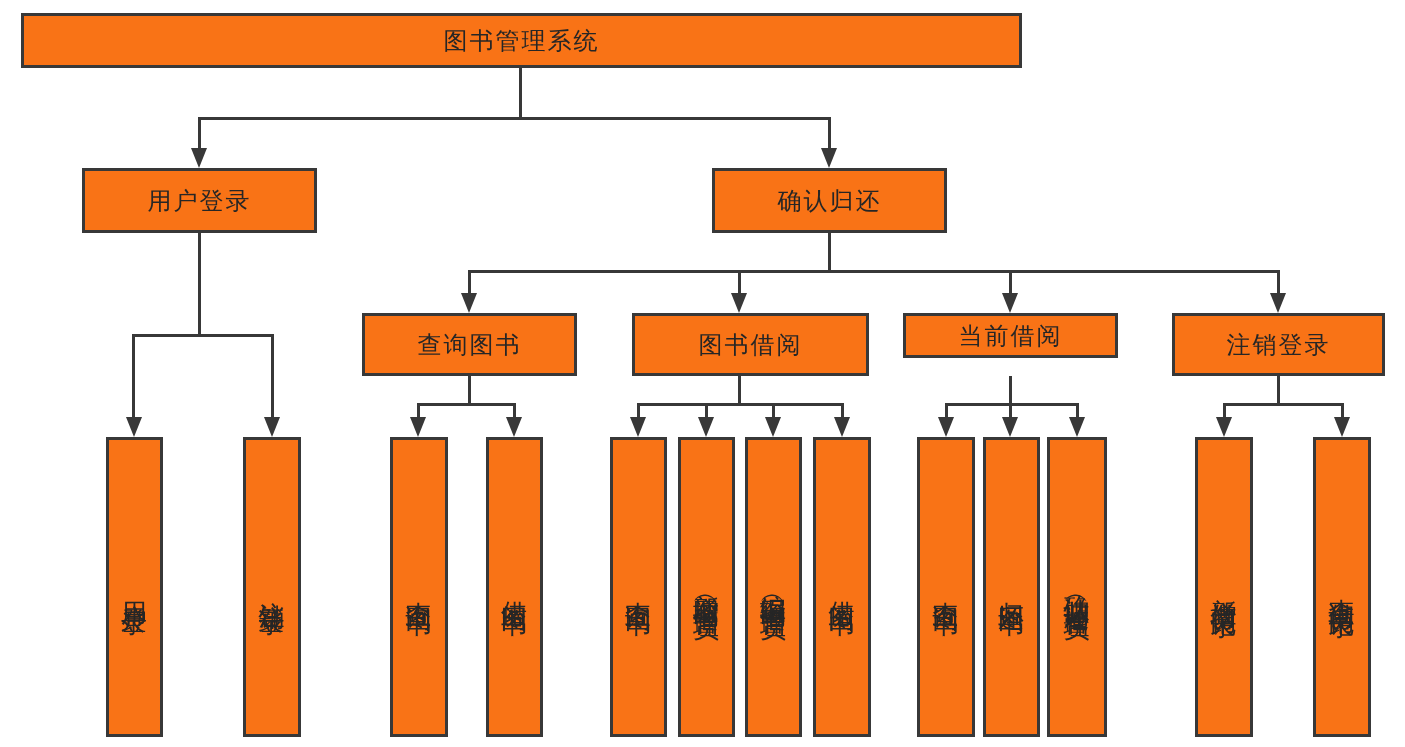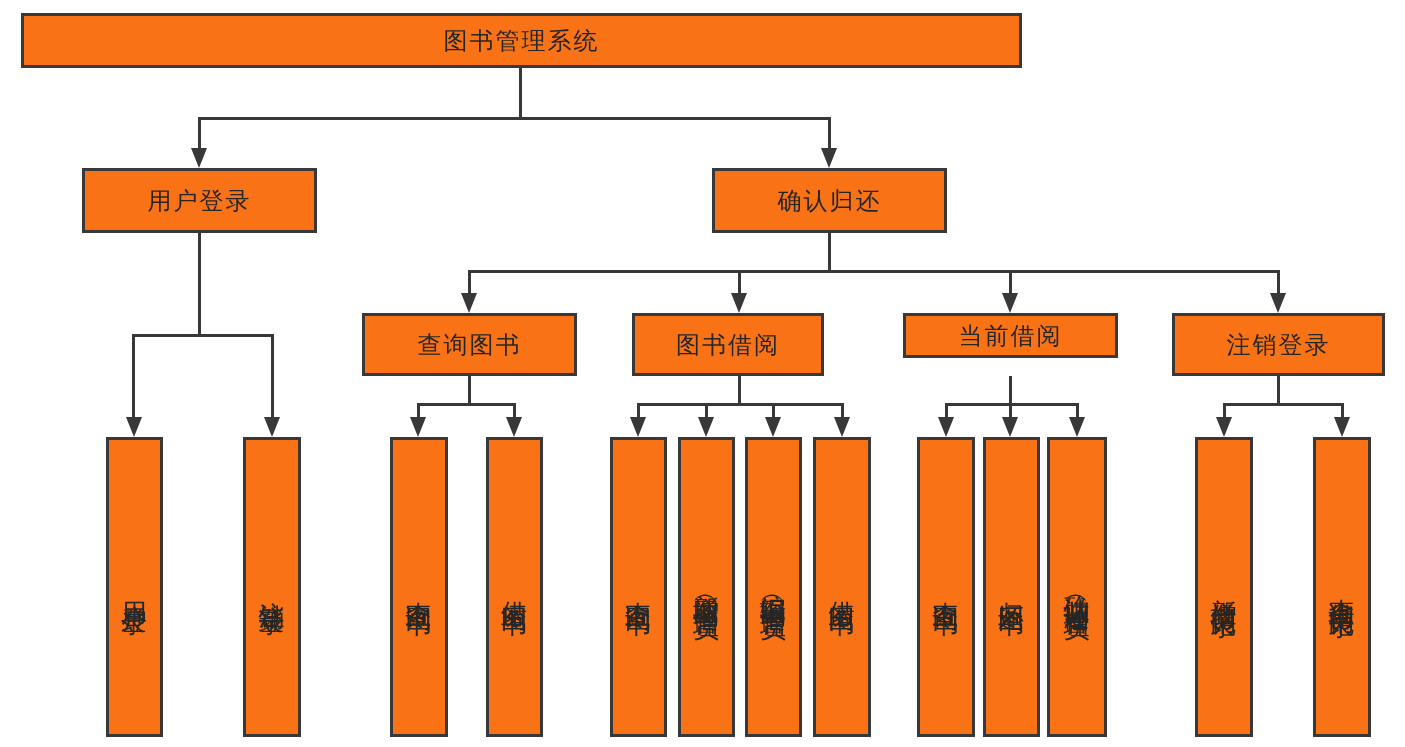--- a/index.html
+++ b/index.html
@@ -62,21 +62,21 @@
   <div class="vl" style="left:468px;top:270px;height:23px"></div>
   <div class="arrow" style="left:461px;top:293px"></div>
   <div class="vl" style="left:738px;top:270px;height:23px"></div>
   <div class="arrow" style="left:731px;top:293px"></div>
   <div class="vl" style="left:1009px;top:270px;height:23px"></div>
   <div class="arrow" style="left:1002px;top:293px"></div>
   <div class="vl" style="left:1277px;top:270px;height:23px"></div>
   <div class="arrow" style="left:1270px;top:293px"></div>
 
   <div class="box hbox" style="left:362px;top:313px;width:215px;height:63px">查询图书</div>
-  <div class="box hbox" style="left:632px;top:313px;width:192px;height:63px">图书借阅</div>
+  <div class="box hbox" style="left:632px;top:313px;width:237px;height:63px">图书借阅</div>
   <div class="box hbox" style="left:903px;top:313px;width:215px;height:45px">当前借阅</div>
   <div class="box hbox" style="left:1172px;top:313px;width:213px;height:63px">注销登录</div>
 
   <div class="vl" style="left:468px;top:376px;height:29px"></div>
   <div class="hl" style="left:417px;top:403px;width:99px"></div>
   <div class="vl" style="left:417px;top:403px;height:14px"></div>
   <div class="arrow" style="left:410px;top:417px"></div>
   <div class="vl" style="left:513px;top:403px;height:14px"></div>
   <div class="arrow" style="left:506px;top:417px"></div>
 

